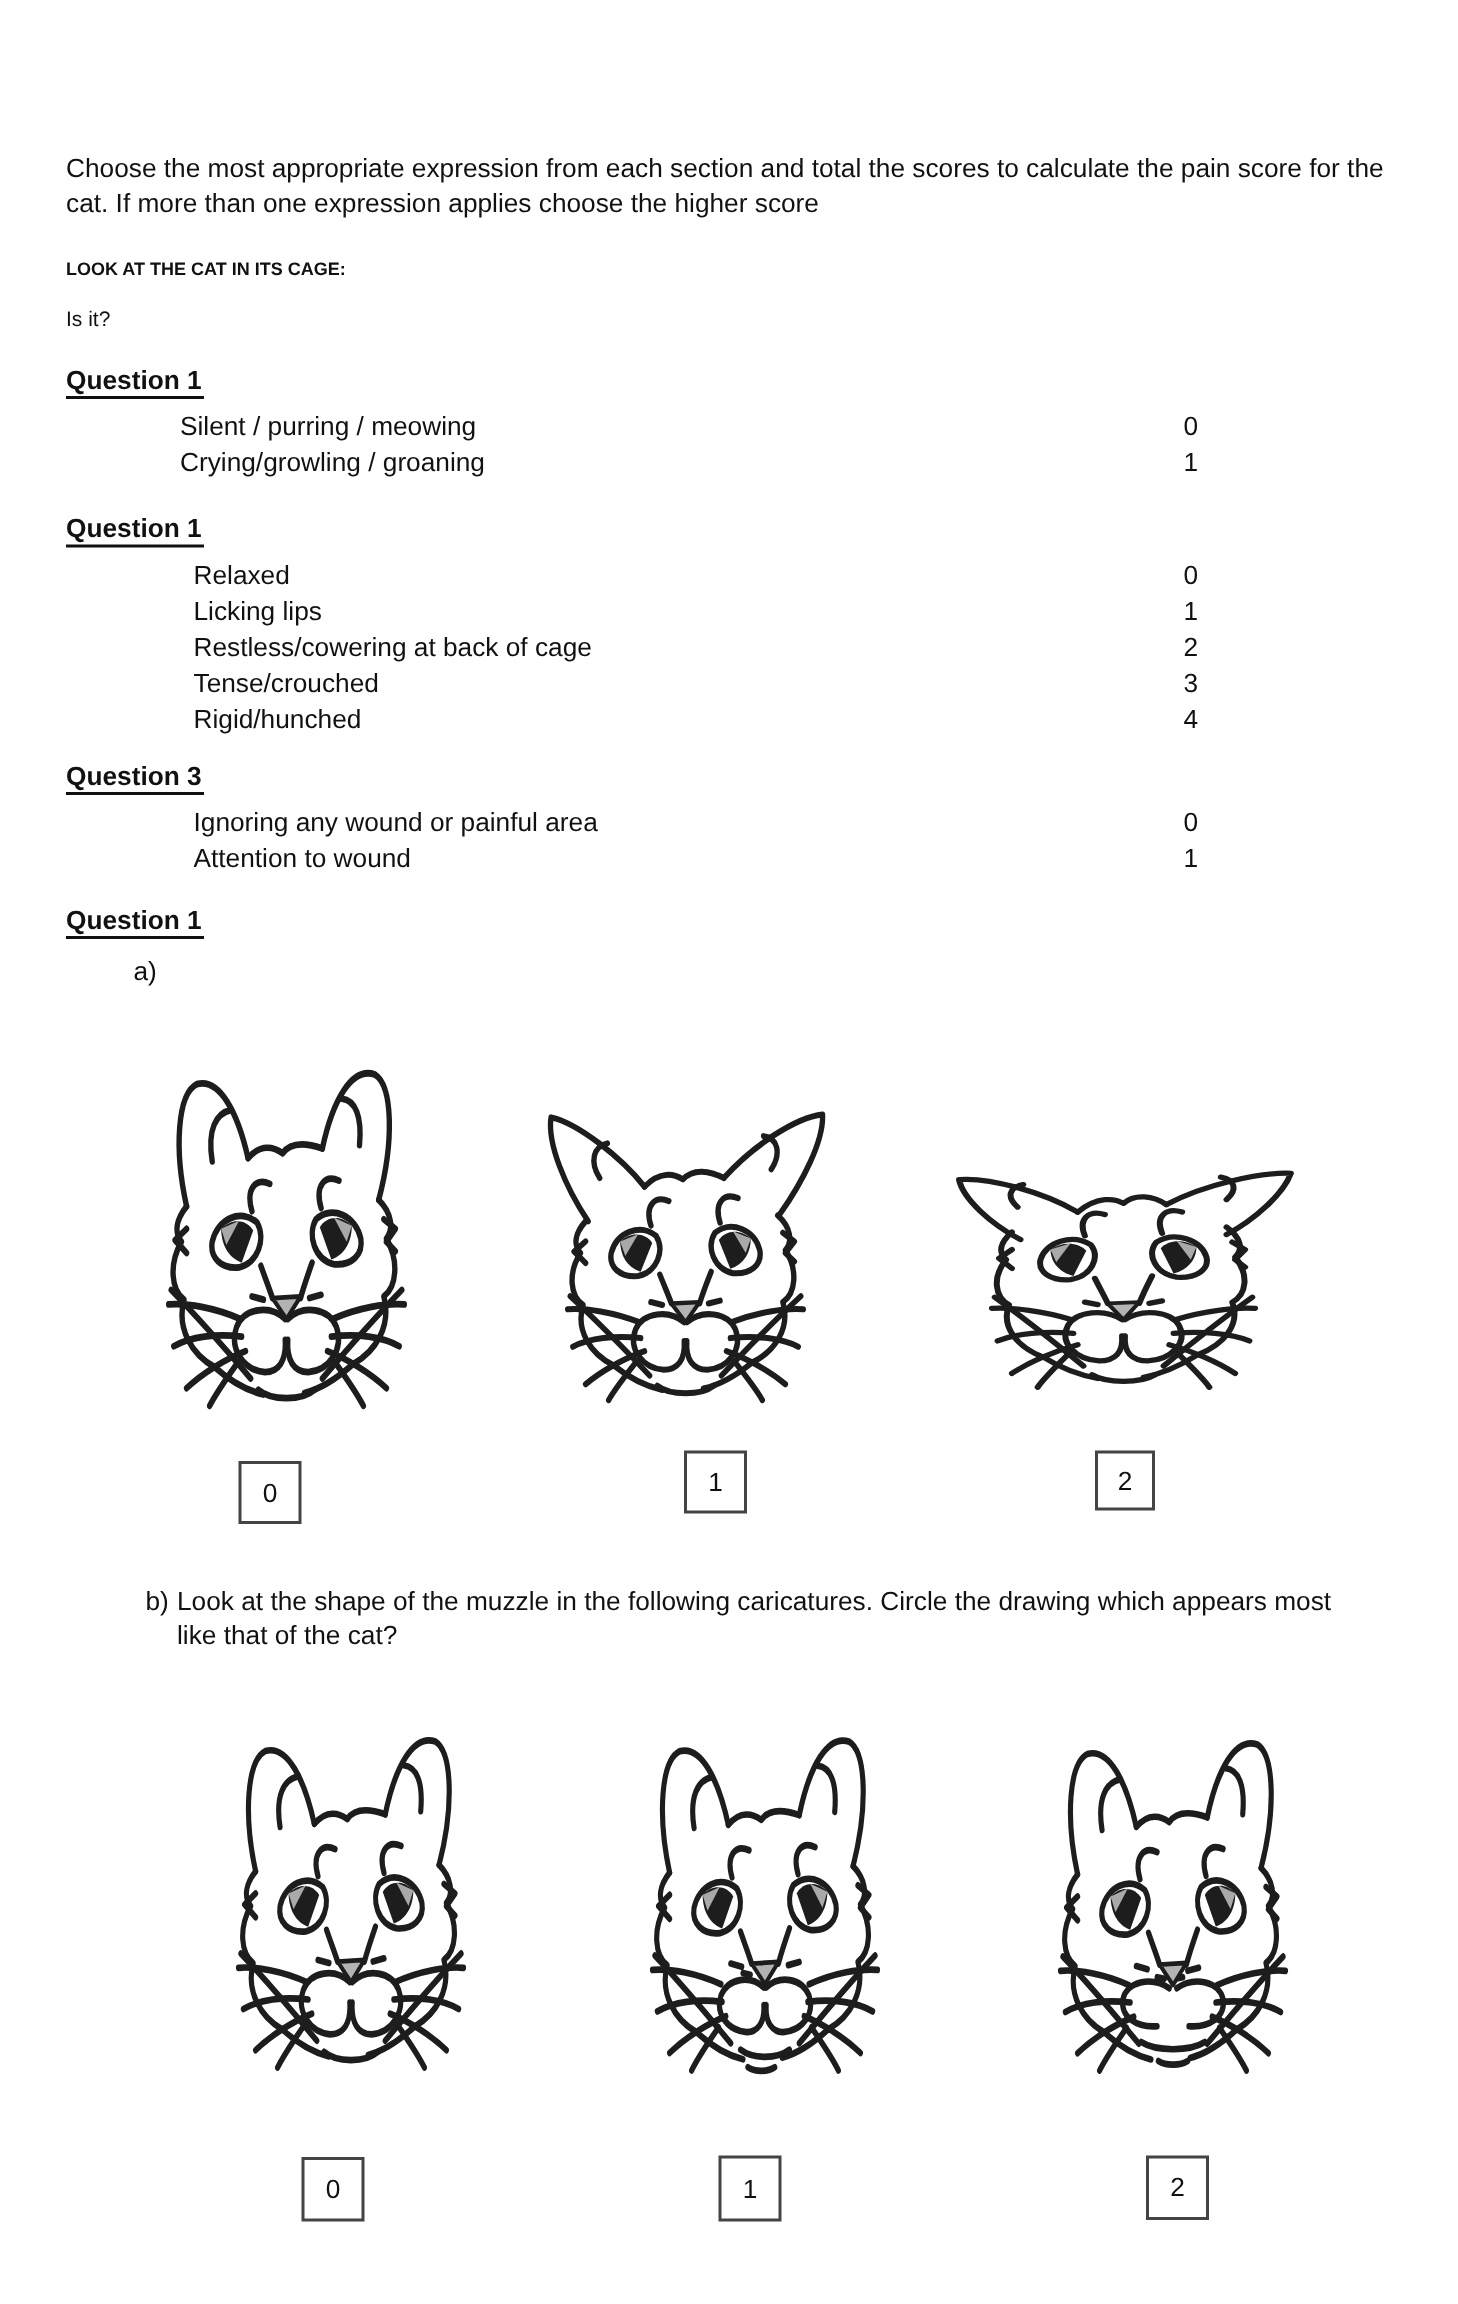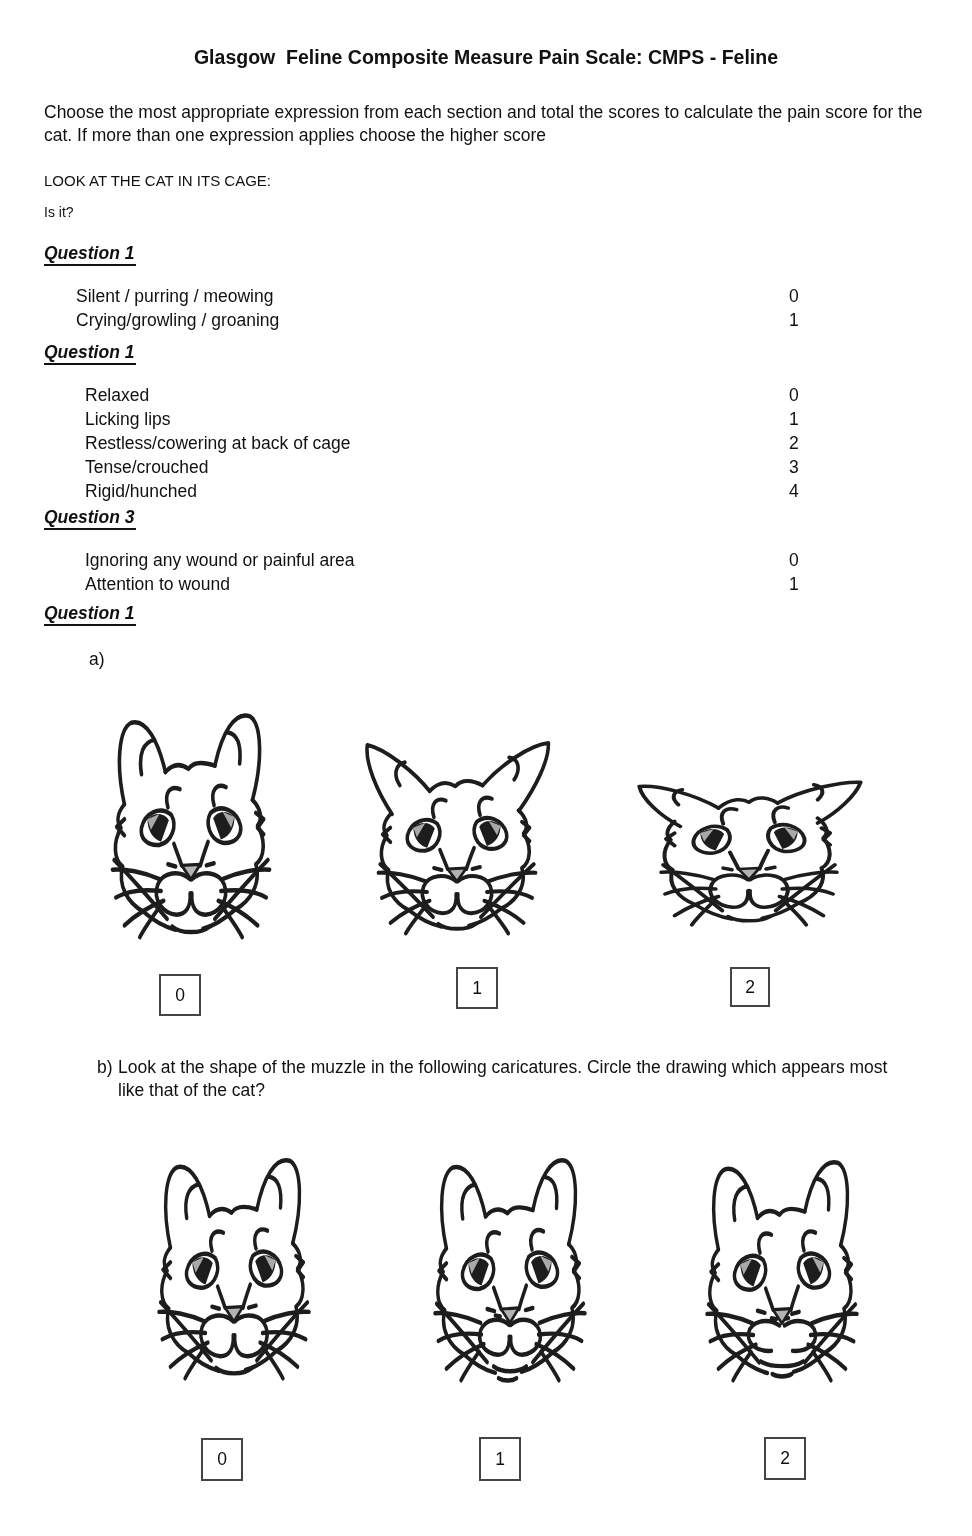--- a/index.html
+++ b/index.html
@@ -6,46 +6,45 @@
   #doc{
     position:relative;width:972px;height:1536px;background:#ffffff;
     font-family:"Liberation Sans", sans-serif;color:#111;overflow:hidden;
   }
   .abs{position:absolute;}
   .title{
     top:46px;left:36px;width:900px;text-align:center;
     font-size:19.5px;font-weight:bold;white-space:pre-wrap;margin:0;
   }
   .intro{top:101px;left:44px;width:898px;font-size:17.5px;line-height:23px;margin:0;}
-  .look{top:172px;left:44px;font-size:15px;font-weight:normal;}
+  .look{top:172px;left:44px;font-size:12px;font-weight:bold;}
   .isit{top:204px;left:44px;font-size:14px;}
   .q{left:44px;width:884px;font-size:17.5px;}
   .qlabel{
-    display:inline-block;font-weight:bold;font-style:italic;
-    border-bottom:2.5px solid #111;line-height:20px;padding:0 2px 1px 0;margin-bottom:18px;
+    display:inline-block;font-weight:bold;
+    border-bottom:2.5px solid #111;line-height:20px;padding:0 2px 1px 0;margin-bottom:6px;
   }
   .opt{position:relative;line-height:24px;}
-  .opt .otext{display:inline-block;}
+  .opt .otext{display:inline-block;margin-left:44px;}
   .in1{padding-left:32px;}
   .in2{padding-left:41px;}
   .score{position:absolute;left:745px;top:0;}
   .qtext-row{display:flex;margin-top:4px;line-height:23px;}
   .qtext-row .marker{flex:0 0 auto;}
   .cat{display:block;}
   .sbox{
     border:2px solid #444;background:#fff;display:flex;align-items:center;justify-content:center;
     font-size:17.5px;box-sizing:border-box;
   }
 </style>
 </head>
 <body>
 
 <div id="doc">
 
-  <h1 class="abs title">Glasgow  Feline Composite Measure Pain Scale: CMPS - Feline</h1>
 
   <p class="abs intro">Choose the most appropriate expression from each section and total the scores to calculate the pain score for the cat. If more than one expression applies choose the higher score</p>
 
   <div class="abs look">LOOK AT THE CAT IN ITS CAGE:</div>
 
   <div class="abs isit">Is it?</div>
 
   <div class="abs q" style="top:243px">
     <span class="qlabel">Question 1</span>
     <div class="opt in1">

